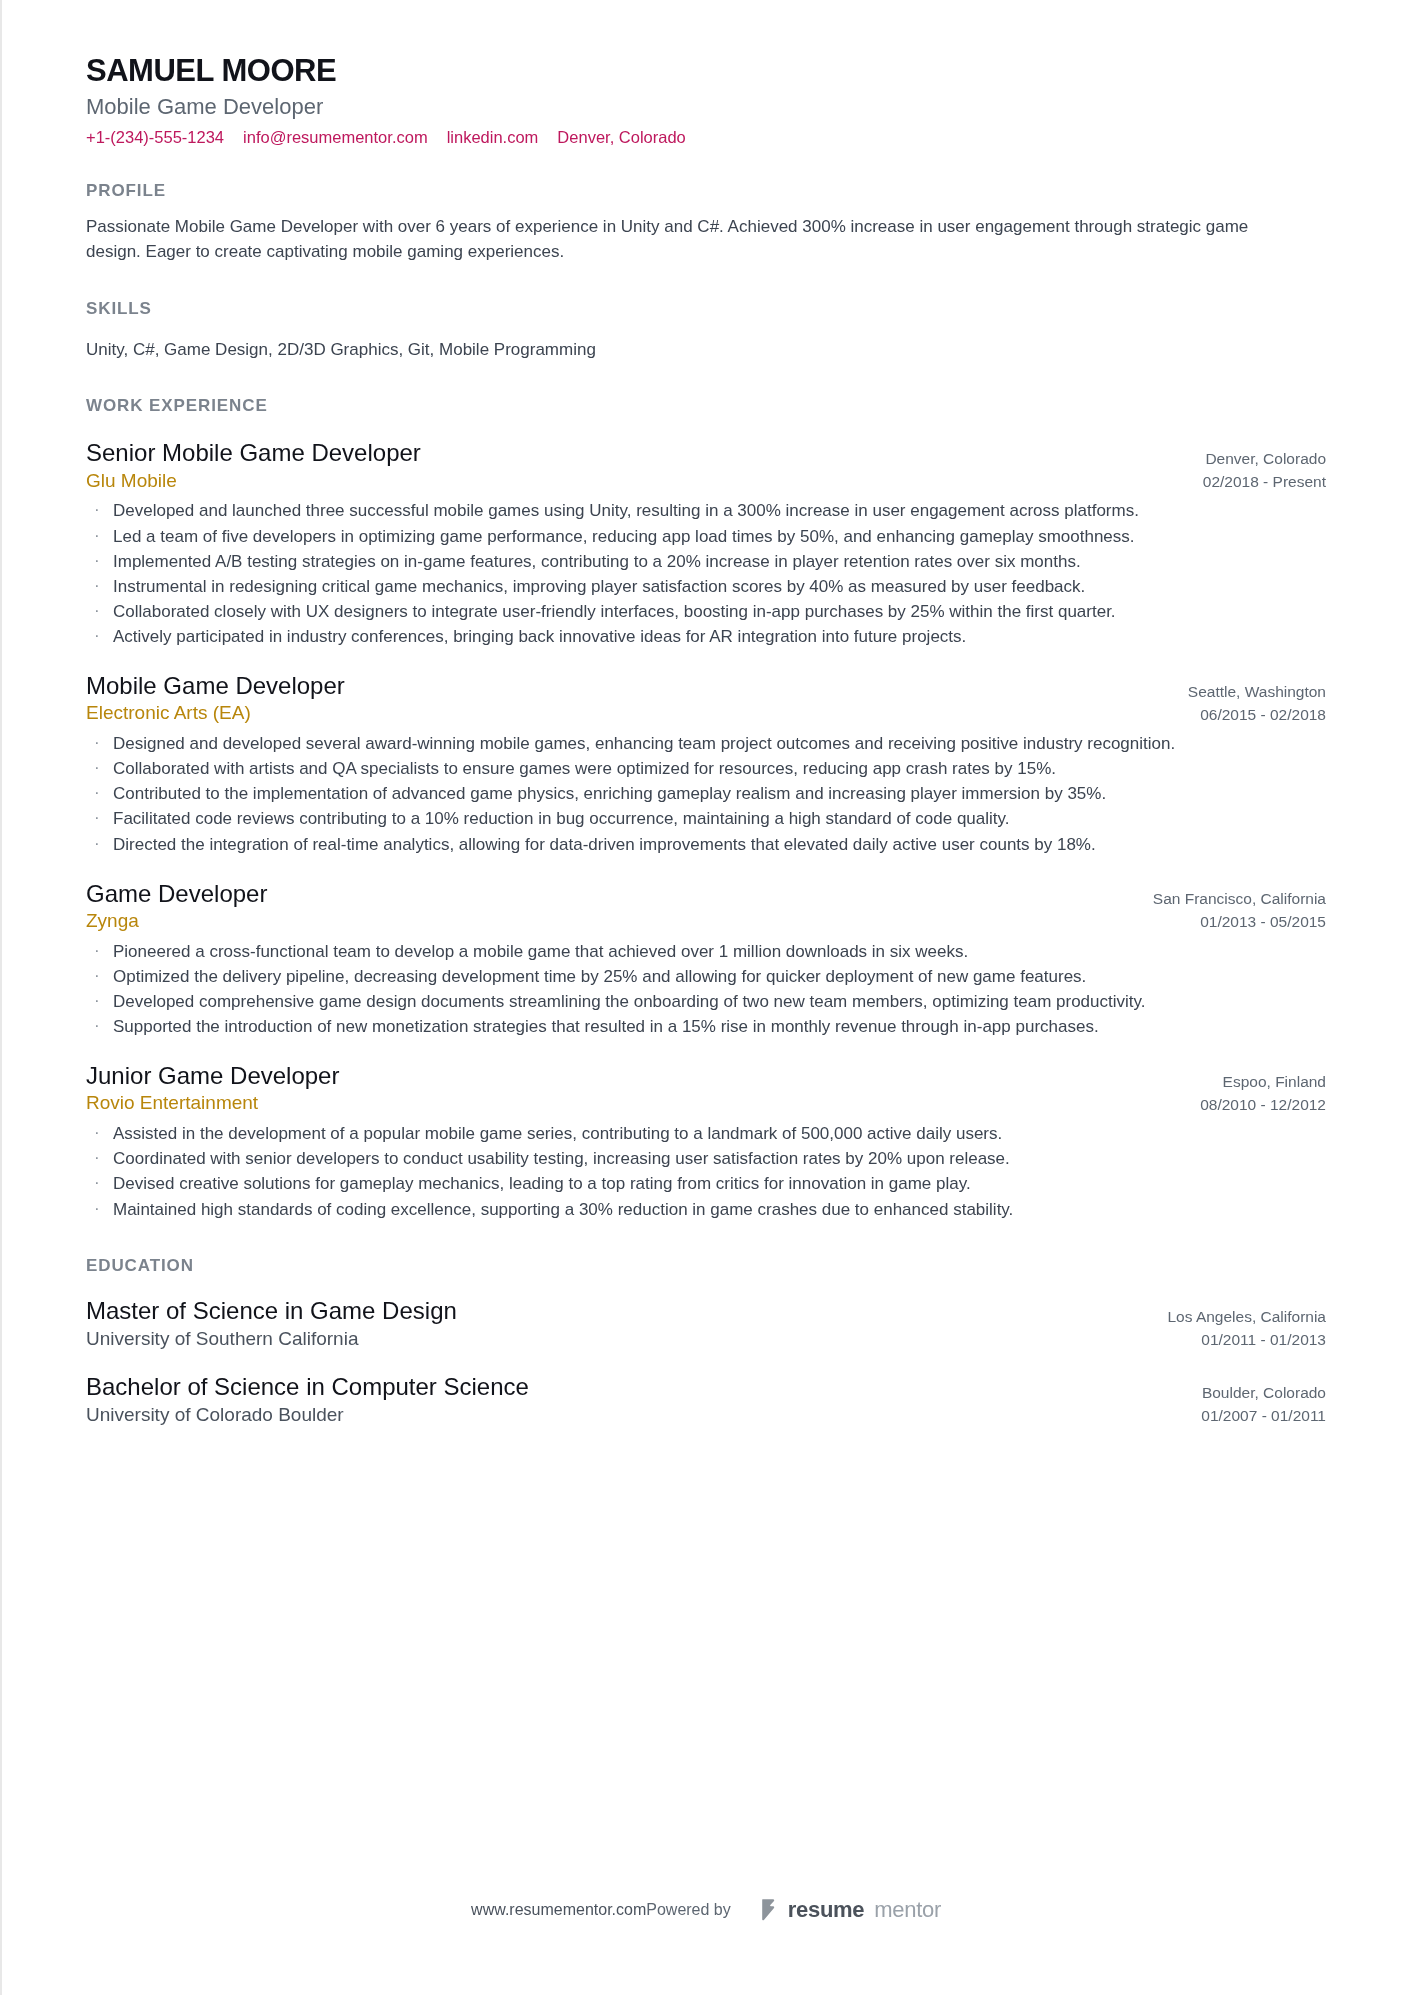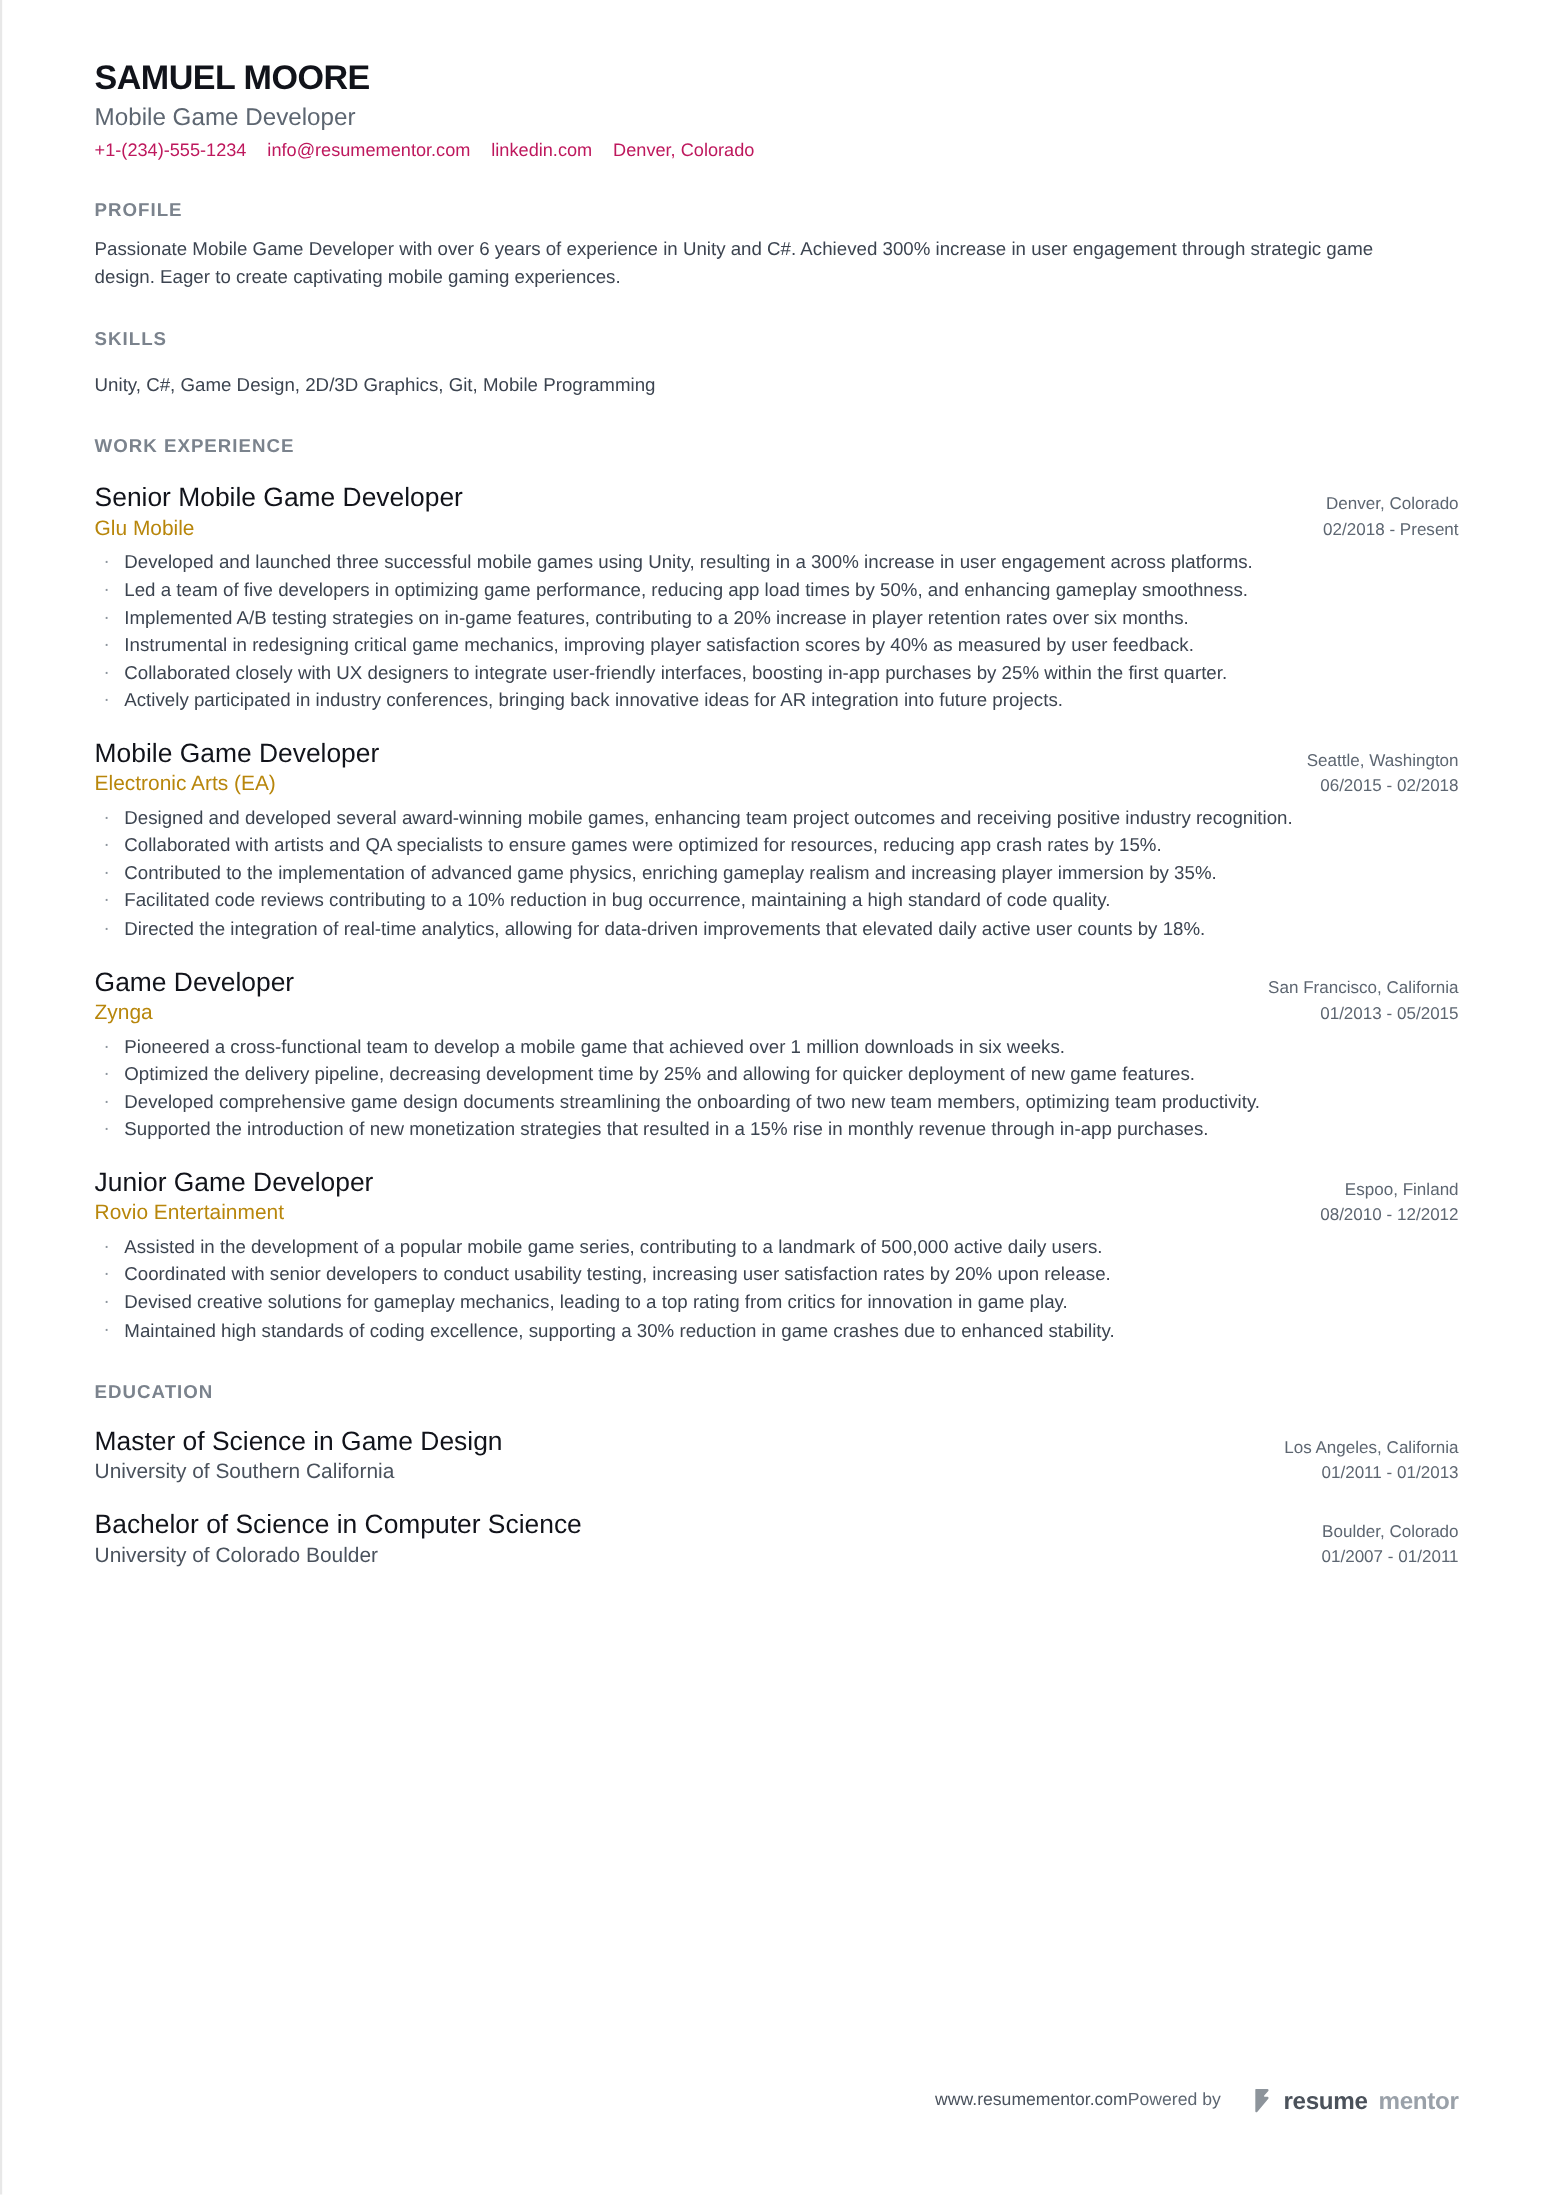--- a/index.html
+++ b/index.html
@@ -146,21 +146,21 @@
 
   .edu-entry { margin-top: 20px; }
 
   
   .footer {
     position: absolute;
     left: 84px;
     right: 84px;
     bottom: 72px;
     display: flex;
-    justify-content: flex-end;
+    justify-content: center;
     align-items: center;
   }
   .footer-url {
     font-size: 16px;
     color: #4a525d;
   }
   .footer-right {
     display: flex;
     align-items: center;
   }
@@ -175,21 +175,21 @@
     font-size: 22px;
     letter-spacing: -0.3px;
   }
   .brand-mark {
     width: 19px;
     height: 24px;
     margin-right: 8px;
     display: block;
   }
   .brand-strong { font-weight: 700; color: #4b525b; }
-  .brand-light  { font-weight: 700; color: #9aa1a9; margin-left: 10px; }
+  .brand-light  { font-weight: 400; color: #9aa1a9; margin-left: 10px; }
 </style>
 </head>
 <body>
 
 <div class="page">
   <div class="content">
 
     <div>
       <div class="name">SAMUEL MOORE</div>
       <div class="job-title">Mobile Game Developer</div>

